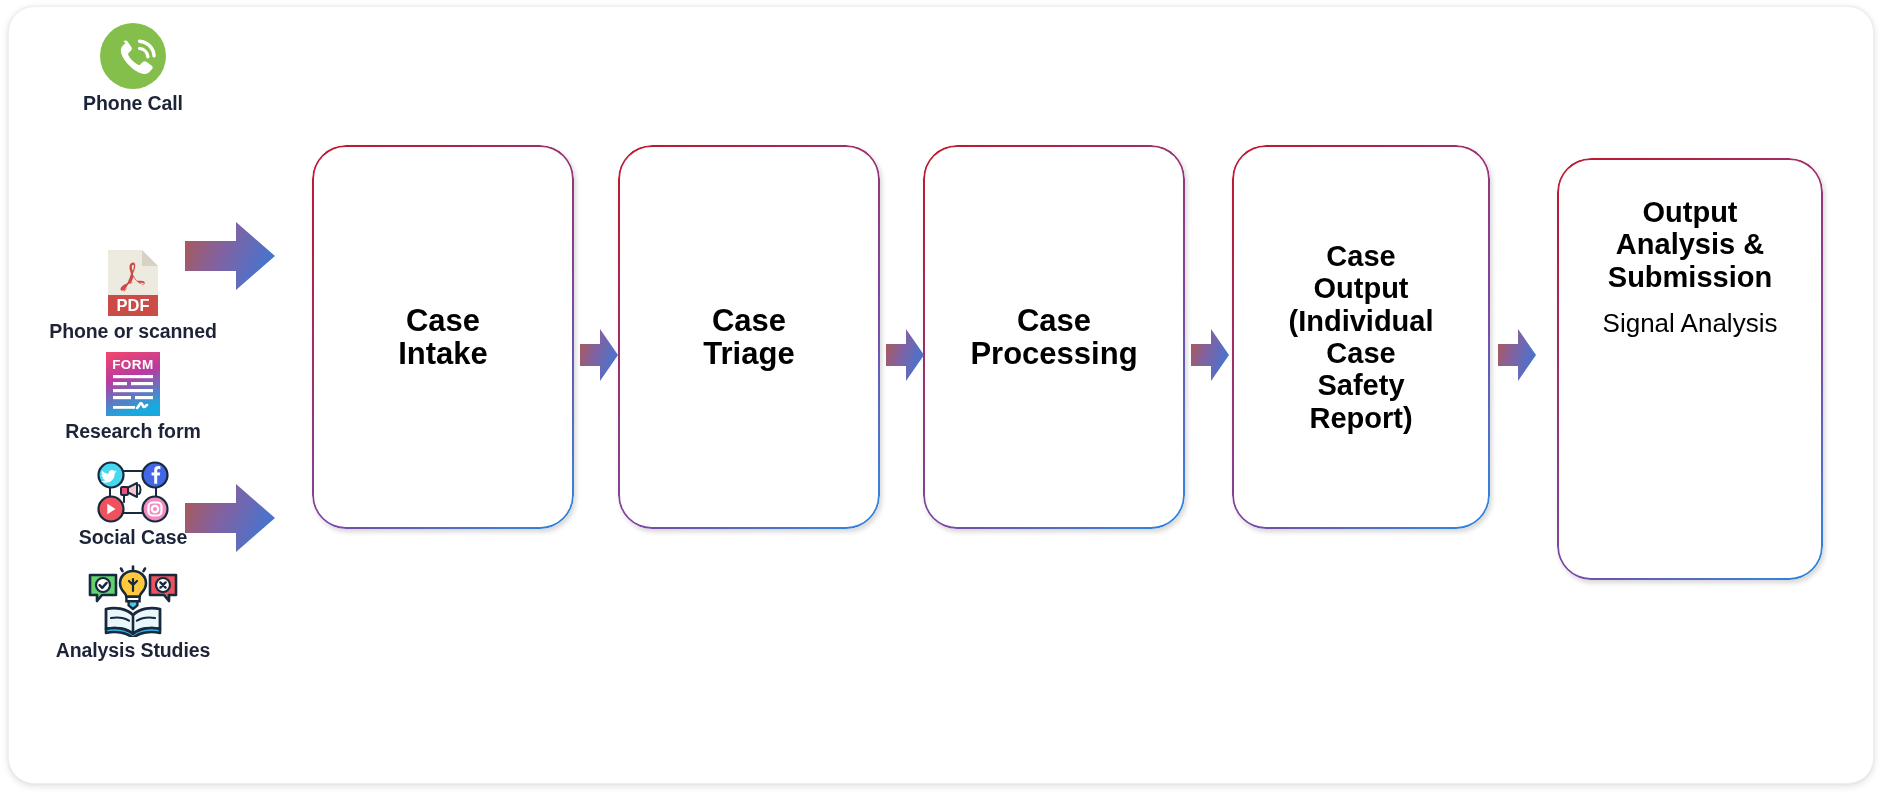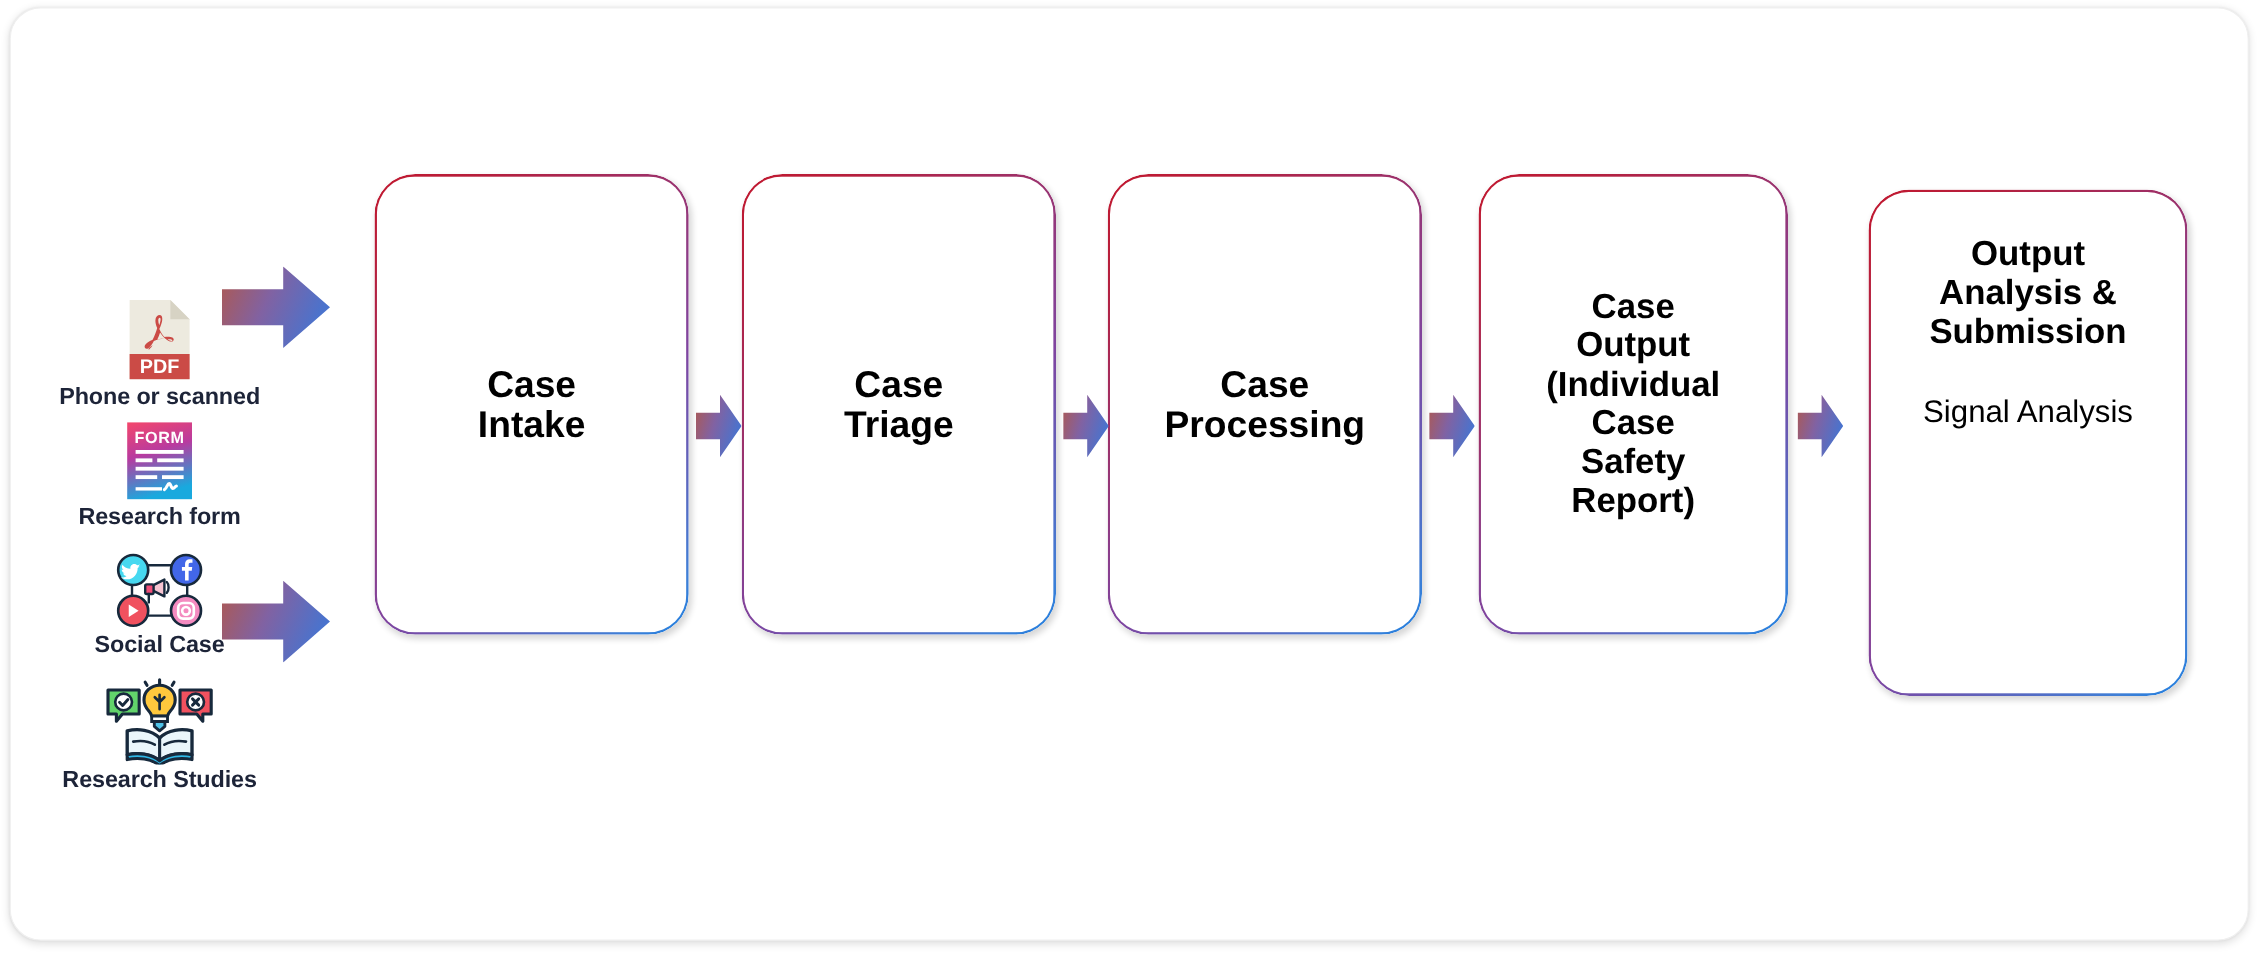--- a/index.html
+++ b/index.html
@@ -115,21 +115,21 @@
   .pbox-sub {
     position: relative;
     font-size: 26px;
     font-weight: normal;
     line-height: 1.13;
     color: #000000;
     text-align: center;
     font-family: "Liberation Sans", sans-serif;
     white-space: pre-line;
   }
-  .pbox-sub.gap1 { margin-top: 36px; }
+  .pbox-sub.gap1 { margin-top: 16px; }
   .pbox-sub.gap2 { margin-top: 26px; }
 
   #box-1 { left: 312px;  width: 262px; }
   #box-2 { left: 618px;  width: 262px; }
   #box-3 { left: 923px;  width: 262px; }
   #box-4 { left: 1232px; width: 258px; }
   #box-5 { left: 1557px; width: 266px; top: 158px; height: 422px; justify-content: flex-start; padding-top: 38px; }
 
   #box-4 .pbox-title { font-size: 29px; line-height: 1.12; }
   #box-5 .pbox-title { font-size: 29px; line-height: 1.12; }
@@ -147,20 +147,29 @@
   #sm-arrow-4 { left: 1498px; }
 </style>
 </head>
 <body>
 
 <div id="canvas">
   <div class="card"></div>
 
   <div class="sources">
 
+    <div class="source-item" id="src-phone">
+      <svg class="source-icon" width="68" height="68" viewBox="0 0 68 68">
+        <circle cx="34" cy="34" r="33" fill="#84BE4B"></circle>
+        <path d="M24.5 19.5c1.6-1.6 3.2-1.1 4.2.3l3.6 5.1c1 1.4.6 2.8-.5 3.9l-2.2 2.2c-.6.6-.7 1.3-.3 2.1 1 2 2.4 3.9 4.2 5.6 1.8 1.8 3.7 3.1 5.7 4.1.8.4 1.5.3 2.1-.3l2.2-2.2c1.1-1.1 2.5-1.5 3.9-.5l5 3.6c1.4 1 1.9 2.6.3 4.2l-2.4 2.4c-2 2-4.8 2.6-7.8 1.6-4.3-1.4-8.4-4.2-12.2-8-3.8-3.8-6.6-7.9-8-12.2-1-3-.4-5.8 1.6-7.8l2.6-2.6z" fill="#ffffff"></path>
+        <path d="M40.5 19.2c8 .6 14 6.6 14.6 14.6" fill="none" stroke="#ffffff" stroke-width="3.4" stroke-linecap="round"></path>
+        <path d="M40.6 26.4c4.4.5 7.8 3.9 8.3 8.3" fill="none" stroke="#ffffff" stroke-width="3.4" stroke-linecap="round"></path>
+      </svg>
+      <span class="source-label">Phone Call</span>
+    </div>
 
 
     <div class="source-item" id="src-pdf">
       <svg class="source-icon" width="56" height="70" viewBox="0 0 56 70">
         <path d="M3 2h34l16 16v50H3z" fill="#EDEADF"></path>
         <path d="M37 2l16 16H37z" fill="#D7D3C4"></path>
         <path d="M28.3 14.5c1.6 0 2.1 1.9 1.9 4.1-.2 2.1-1.2 5-2.4 7.5 1.1 2.7 2.7 5.2 4.3 6.7 2.6-.3 5.3-.2 6.6.5 1.5.8 1.4 2.7.1 3.2-1.5.6-4.2-.6-6.7-2.9-2.9.5-6.1 1.4-8.9 2.6-2 3.8-4.2 6.5-5.9 6.5-1.4 0-2.2-1.3-1.6-2.7.7-1.7 3.3-3.4 6.5-4.8 1.5-3 2.9-6.6 3.8-9.8-1-2.3-1.6-4.6-1.5-6.6.1-2.6 1.5-4.3 3.8-4.3zm-.1 2.3c-.9 0-1.3.9-1.3 2.2 0 1.2.3 2.6.8 4.1.6-1.7 1-3.3 1.1-4.4.1-1.1-.1-1.9-.6-1.9zm.2 12.2c-.7 2.1-1.6 4.4-2.5 6.4 2-.8 4.2-1.4 6.2-1.8-1.3-1.3-2.6-2.9-3.7-4.6zm9.8 6.1c-.7-.3-2.1-.4-3.6-.3 1.4 1 2.7 1.5 3.5 1.4.7-.1.8-.8.1-1.1zm-18 7.2c.5-.5 1.2-1.4 2-2.6-1.6.9-2.8 1.9-3.3 2.7-.4.7 0 1.1.6.6z" fill="#CB4B46"></path>
         <rect x="3" y="47" width="50" height="21" fill="#CB4B46"></rect>
         <text x="28" y="63" font-family="Liberation Sans, sans-serif" font-size="16.5" font-weight="bold" fill="#ffffff" text-anchor="middle">PDF</text>
       </svg>
@@ -230,21 +239,21 @@
         <path d="M46.4 31.8h13.2v4.4H46.4z" fill="#ffffff" stroke="#17293C" stroke-width="2.4"></path>
         <path d="M48.6 36.2h8.8v4.2l-4.4 3.6-4.4-3.6z" fill="#4FC3E8" stroke="#17293C" stroke-width="2.4" stroke-linejoin="round"></path>
         <path d="M53 14v12M53 20l-4-4M53 20l4-4" stroke="#17293C" stroke-width="2.2" stroke-linecap="round"></path>
         <path d="M53 1.5v3M41 3.5l1.5 2.6M65 3.5l-1.5 2.6" stroke="#17293C" stroke-width="2.6" stroke-linecap="round"></path>
 
         <path d="M53 50c-7-7-18-8-27-6v20c9-2 20-1 27 5 7-6 18-7 27-5V44c-9-2-20-1-27 6z" fill="#EAF6FB" stroke="#17293C" stroke-width="2.8" stroke-linejoin="round"></path>
         <path d="M53 50v19" stroke="#17293C" stroke-width="2.6"></path>
         <path d="M31 53c6-1 13-.4 18 2.6M75 53c-6-1-13-.4-18 2.6" fill="none" stroke="#17293C" stroke-width="2.2" stroke-linecap="round"></path>
         <path d="M26 64c9-2 20-1 27 5 7-6 18-7 27-5v4c-9-2-20-1-27 5-7-6-18-7-27-5z" fill="#2FB9E8" stroke="#17293C" stroke-width="2.6" stroke-linejoin="round"></path>
       </svg>
-      <span class="source-label">Research Studies</span>
+      <span class="source-label">Analysis Studies</span>
     </div>
   </div>
 
   <svg class="big-arrow" id="big-arrow-top" viewBox="0 0 90 68">
     <defs>
       <linearGradient id="bigArrowGrad1" x1="0" y1="0" x2="1" y2="0.35">
         <stop offset="0%" stop-color="#B0584D"></stop>
         <stop offset="50%" stop-color="#8162A2"></stop>
         <stop offset="100%" stop-color="#4A73CD"></stop>
       </linearGradient>

